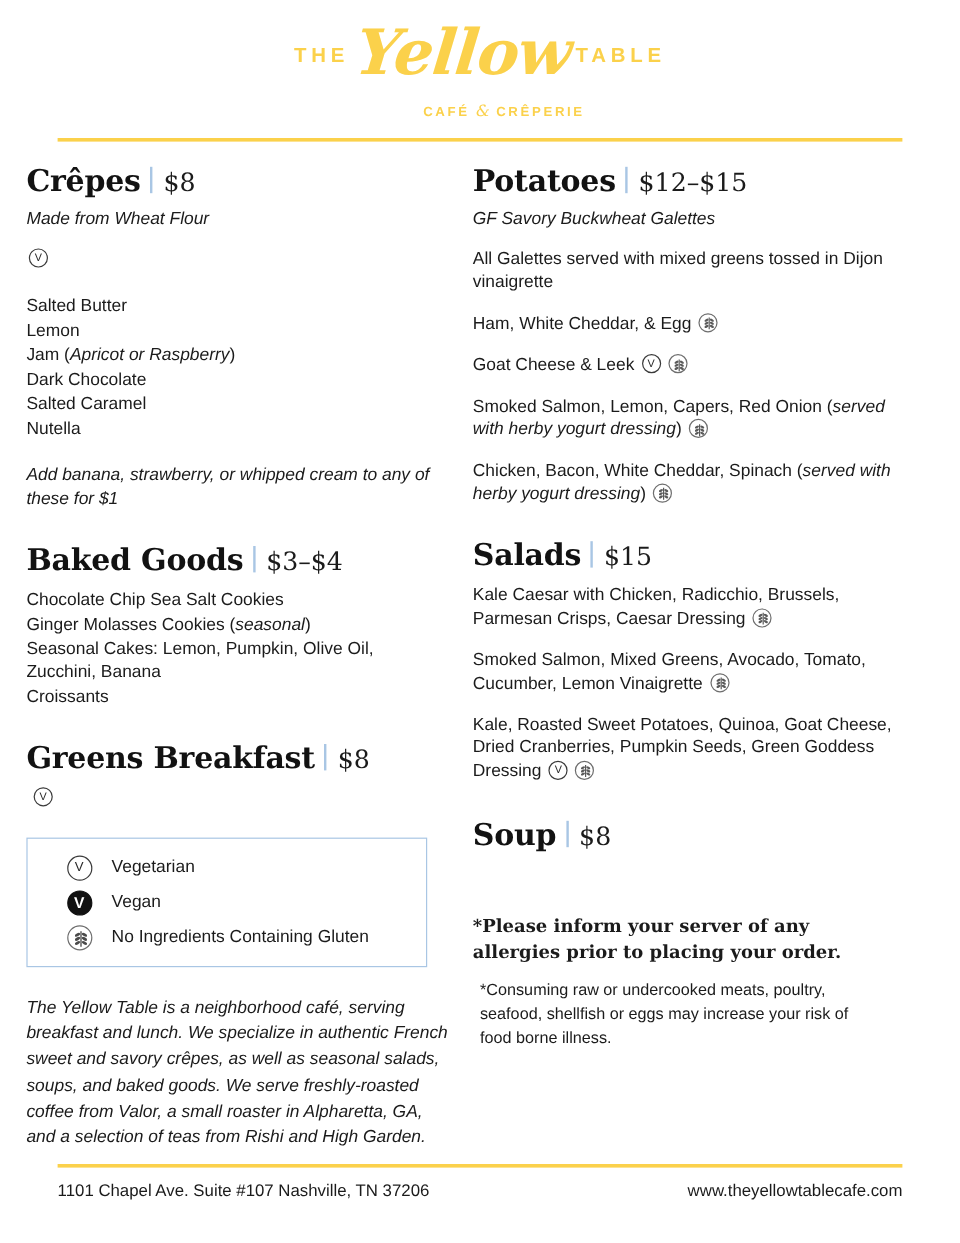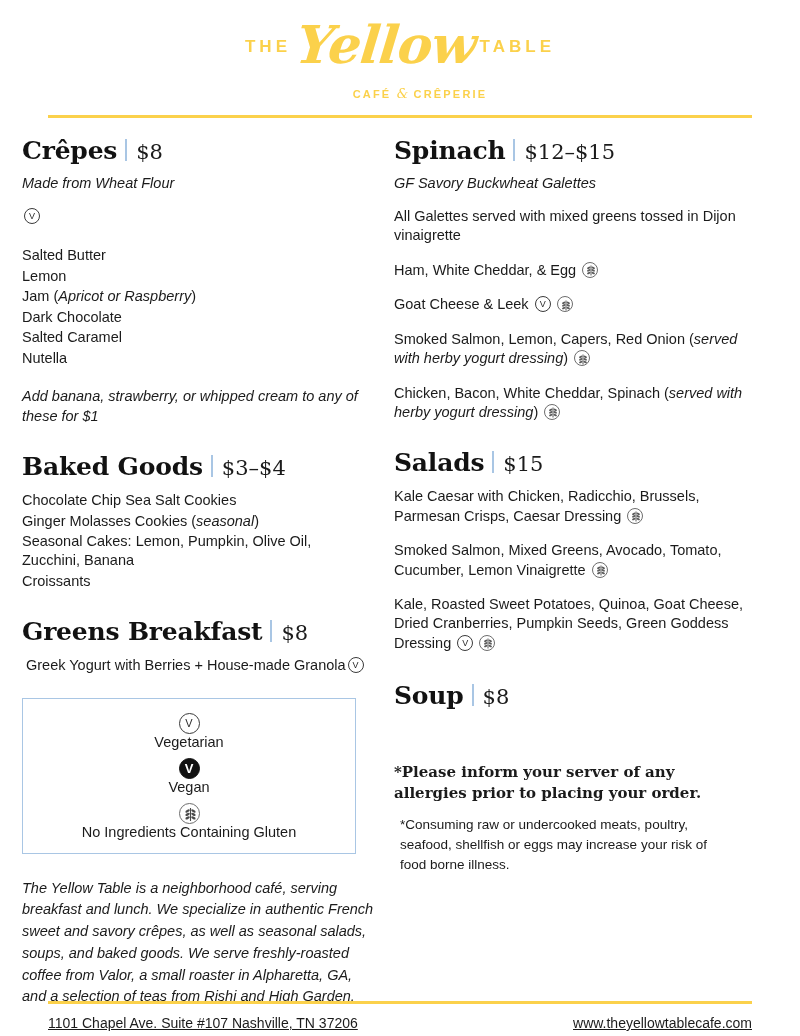--- a/index.html
+++ b/index.html
@@ -190,21 +190,20 @@
     border: 1.5px solid #a9c6e4;
     padding: 14px 16px 13px 16px;
     margin: 22px 0 0 0;
     width: 334px;
     box-sizing: border-box;
   }
   .legend-row {
     display: flex;
     align-items: center;
     margin-bottom: 8px;
-    flex-direction: column;
   }
   .legend-row:last-child { margin-bottom: 0; }
   .legend-ico-cell {
     width: 54px;
     text-align: center;
     flex: none;
   }
   .legend-label { font-size: 14.5px; }
 
   .blurb {
@@ -230,22 +229,21 @@
     width: 320px;
     margin-left: 6px;
   }
   .soup-item { margin-left: 6px; }
 
   
   .footer {
     position: absolute;
     left: 48px;
     right: 48px;
-    bottom: 5px;
-    text-decoration: underline;
+    bottom: 36px;
   }
   .footer .rule-yellow { margin: 0; }
   .footer-row {
     display: flex;
     justify-content: space-between;
     align-items: baseline;
     margin-top: 11px;
     font-size: 14px;
   }
 
@@ -309,21 +307,21 @@
       </div>
     </div>
 
     <div class="sec-block" style="margin-bottom:0;">
       <div class="sec-head">
         <span class="sec-name">Greens Breakfast</span>
         <span class="sec-bar"></span>
         <span class="sec-price">$8</span>
       </div>
       <div class="line" style="margin-left:4px;">
-        <span>Greek Yogurt with Berries + House-made Granola</span><span class="ico ico-v"></span>
+        <span class="ico ico-v"></span>
       </div>
     </div>
 
     <div class="legend">
       <div class="legend-row">
         <span class="legend-ico-cell"><span class="ico ico-v"></span></span>
         <span class="legend-label">Vegetarian</span>
       </div>
       <div class="legend-row">
         <span class="legend-ico-cell"><span class="ico ico-vegan"></span></span>
@@ -347,21 +345,21 @@
       </div>
     </div>
 
     <div class="blurb">The Yellow Table is a neighborhood café, serving breakfast and lunch. We specialize in authentic French sweet and savory crêpes, as well as seasonal salads, soups, and baked goods. We serve freshly-roasted coffee from Valor, a small roaster in Alpharetta, GA, and a selection of teas from Rishi and High Garden.</div>
   </div>
 
   <div class="col-right">
 
     <div class="sec-block">
       <div class="sec-head">
-        <span class="sec-name">Spinach</span>
+        <span class="sec-name">Potatoes</span>
         <span class="sec-bar"></span>
         <span class="sec-price">$12–$15</span>
       </div>
       <div class="sub-ital">GF Savory Buckwheat Galettes</div>
       <div class="line gap">All Galettes served with mixed greens tossed in Dijon vinaigrette</div>
 
       <div class="line gap">
         <span>Ham, White Cheddar, &amp; Egg</span>
         <span class="ico ico-gf">
           <svg width="12" height="13" viewBox="0 0 15 17" aria-hidden="true">

